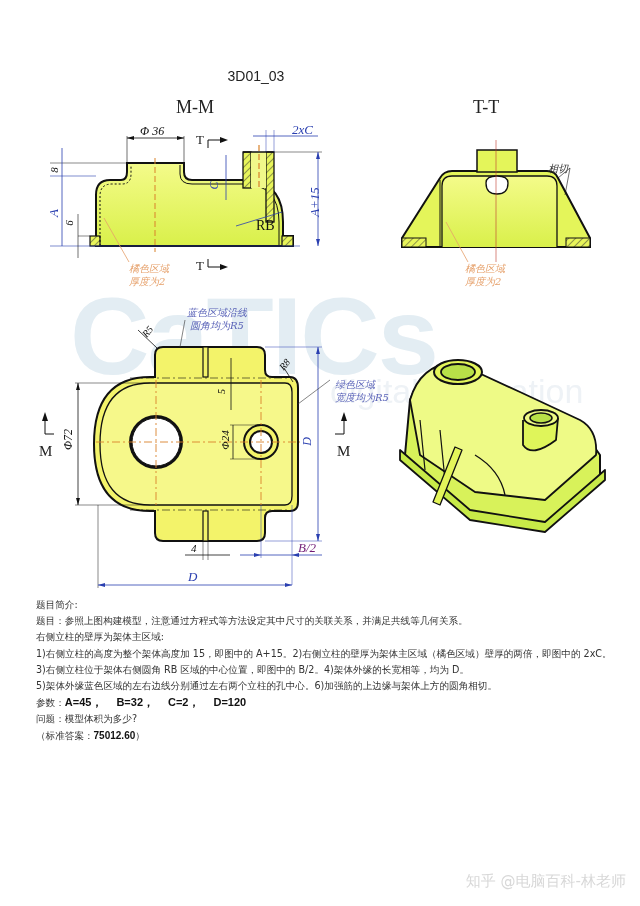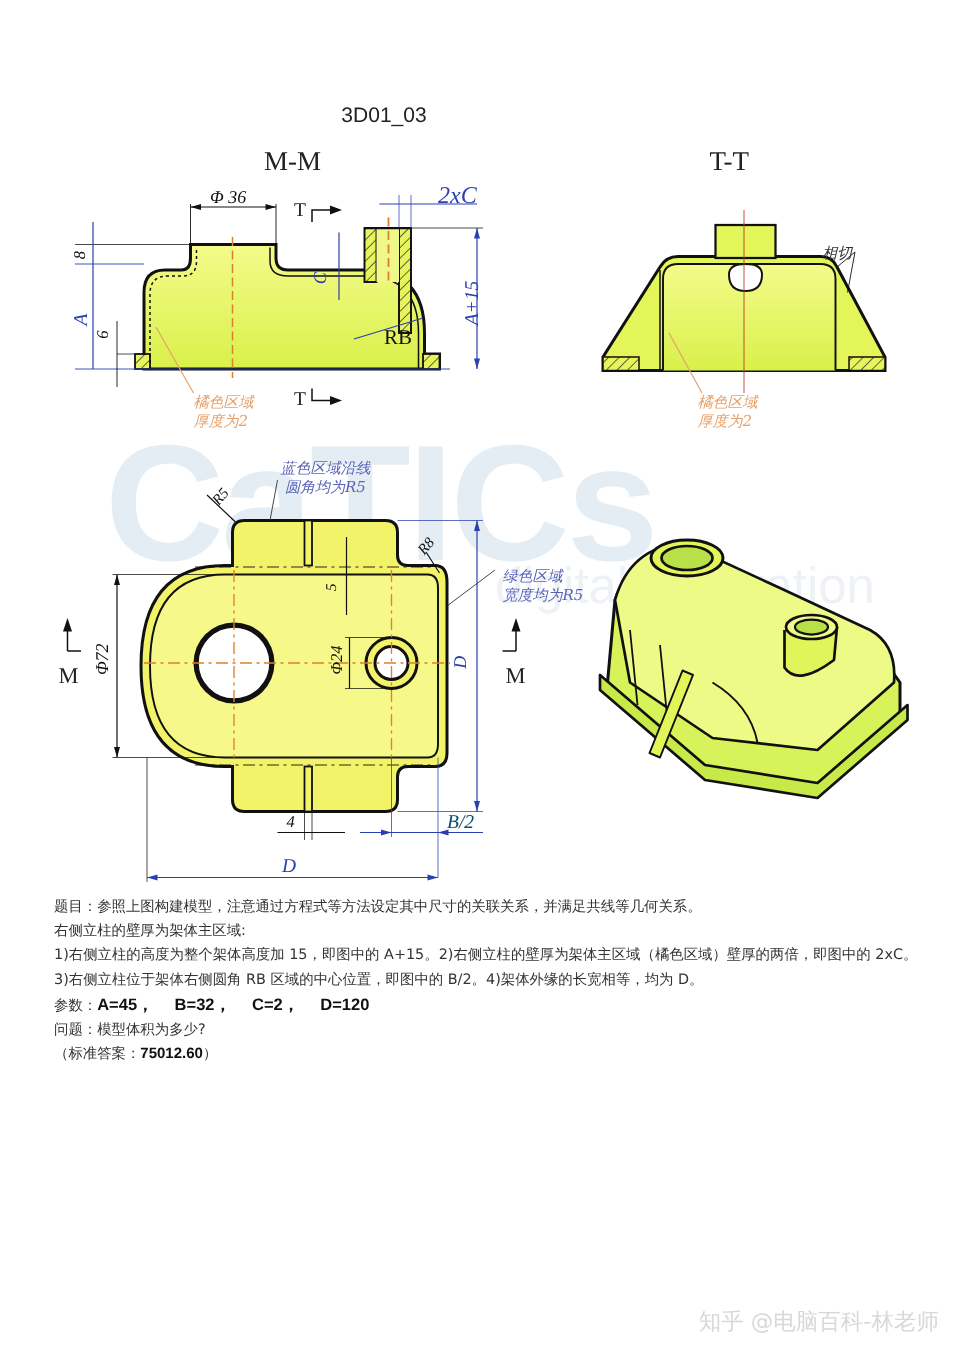--- a/index.html
+++ b/index.html
@@ -185,21 +185,21 @@
     <path d="M523,420 L523,445 Q532,458 556,440 L558,418" fill="#dff55a" stroke-width="1.8"></path>
     <ellipse cx="541" cy="418" rx="17" ry="8" fill="#eefa86" stroke-width="1.8"></ellipse>
     <ellipse cx="541" cy="418" rx="11" ry="5" fill="#b8e048" stroke-width="1.5"></ellipse>
     <path d="M420,420 L425,470 M440,430 L445,480" fill="none" stroke-width="1.2"></path>
     <path d="M455,447 L462,450 L440,505 L433,502 Z" fill="#e4f55a" stroke-width="1.3"></path>
     <path d="M475,455 Q500,470 505,495" fill="none" stroke-width="1.3"></path>
   </g>
 </svg>
 
 <div class="abs dim" style="left:140px;top:124px;font-size:12px;color:#111;">Φ 36</div>
-<div class="abs dim" style="left:292px;top:122px;font-size:16px;color:#2a3fb0;">2xC</div>
+<div class="abs dim" style="left:292px;top:122px;font-size:13px;color:#2a3fb0;">2xC</div>
 <div class="abs dim" style="left:51px;top:164px;font-size:11px;color:#111;transform:rotate(-90deg);">8</div>
 <div class="abs dim" style="left:50px;top:205px;font-size:13px;color:#2a3fb0;transform:rotate(-90deg);">A</div>
 <div class="abs dim" style="left:66px;top:217px;font-size:11px;color:#111;transform:rotate(-90deg);">6</div>
 <div class="abs dim" style="left:210px;top:178px;font-size:12px;color:#2a3fb0;transform:rotate(-90deg);">C</div>
 <div class="abs" style="left:256px;top:218px;font-family:'Liberation Serif',serif;font-size:14px;color:#111;">RB</div>
 <div class="abs dim" style="left:300px;top:194px;font-size:13px;color:#2a3fb0;transform:rotate(-90deg);">A+15</div>
 
 <div class="abs" style="left:196px;top:132px;font-family:'Liberation Serif',serif;font-size:13px;">T</div>
 <div class="abs" style="left:196px;top:258px;font-family:'Liberation Serif',serif;font-size:13px;">T</div>
 
@@ -221,30 +221,32 @@
   <div>绿色区域</div>
   <div>宽度均为R5</div>
 </div>
 <div class="abs dim" style="left:142px;top:326px;font-size:10px;color:#111;transform:rotate(-50deg);">R5</div>
 <div class="abs dim" style="left:279px;top:359px;font-size:10px;color:#111;transform:rotate(-50deg);">R8</div>
 <div class="abs dim" style="left:219px;top:386px;font-size:10px;color:#111;transform:rotate(-90deg);">5</div>
 <div class="abs dim" style="left:58px;top:432px;font-size:12px;color:#111;transform:rotate(-90deg);">Φ72</div>
 <div class="abs dim" style="left:215px;top:434px;font-size:11px;color:#111;transform:rotate(-90deg);">Φ24</div>
 <div class="abs dim" style="left:303px;top:434px;font-size:12px;color:#2a3fb0;transform:rotate(-90deg);">D</div>
 <div class="abs dim" style="left:191px;top:542px;font-size:11px;color:#111;">4</div>
-<div class="abs dim" style="left:298px;top:540px;font-size:13px;color:#0c4a6e;">B/2</div>
+<div class="abs dim" style="left:298px;top:540px;font-size:13px;color:#701a75;">B/2</div>
 <div class="abs dim" style="left:188px;top:569px;font-size:13px;color:#2a3fb0;">D</div>
 <div class="abs" style="left:39px;top:443px;font-family:'Liberation Serif',serif;font-size:15px;">M</div>
 <div class="abs" style="left:337px;top:443px;font-family:'Liberation Serif',serif;font-size:15px;">M</div>
 
 <div class="abs text-block">
+  <div>题目简介:</div>
   <div>题目：参照上图构建模型，注意通过方程式等方法设定其中尺寸的关联关系，并满足共线等几何关系。</div>
   <div>右侧立柱的壁厚为架体主区域:</div>
   <div>1)右侧立柱的高度为整个架体高度加 15，即图中的 A+15。2)右侧立柱的壁厚为架体主区域（橘色区域）壁厚的两倍，即图中的 2xC。</div>
   <div>3)右侧立柱位于架体右侧圆角 RB 区域的中心位置，即图中的 B/2。4)架体外缘的长宽相等，均为 D。</div>
+  <div>5)架体外缘蓝色区域的左右边线分别通过左右两个立柱的孔中心。6)加强筋的上边缘与架体上方的圆角相切。</div>
   <div class="params">
     <span>参数：</span><b>A=45，</b><b>B=32，</b><b>C=2，</b><b>D=120</b>
   </div>
   <div>问题：模型体积为多少?</div>
   <div class="answer">
     <span>（标准答案：</span><b>75012.60</b><span>）</span>
   </div>
 </div>
 
 <div class="abs footer-wm">知乎 @电脑百科-林老师</div>

